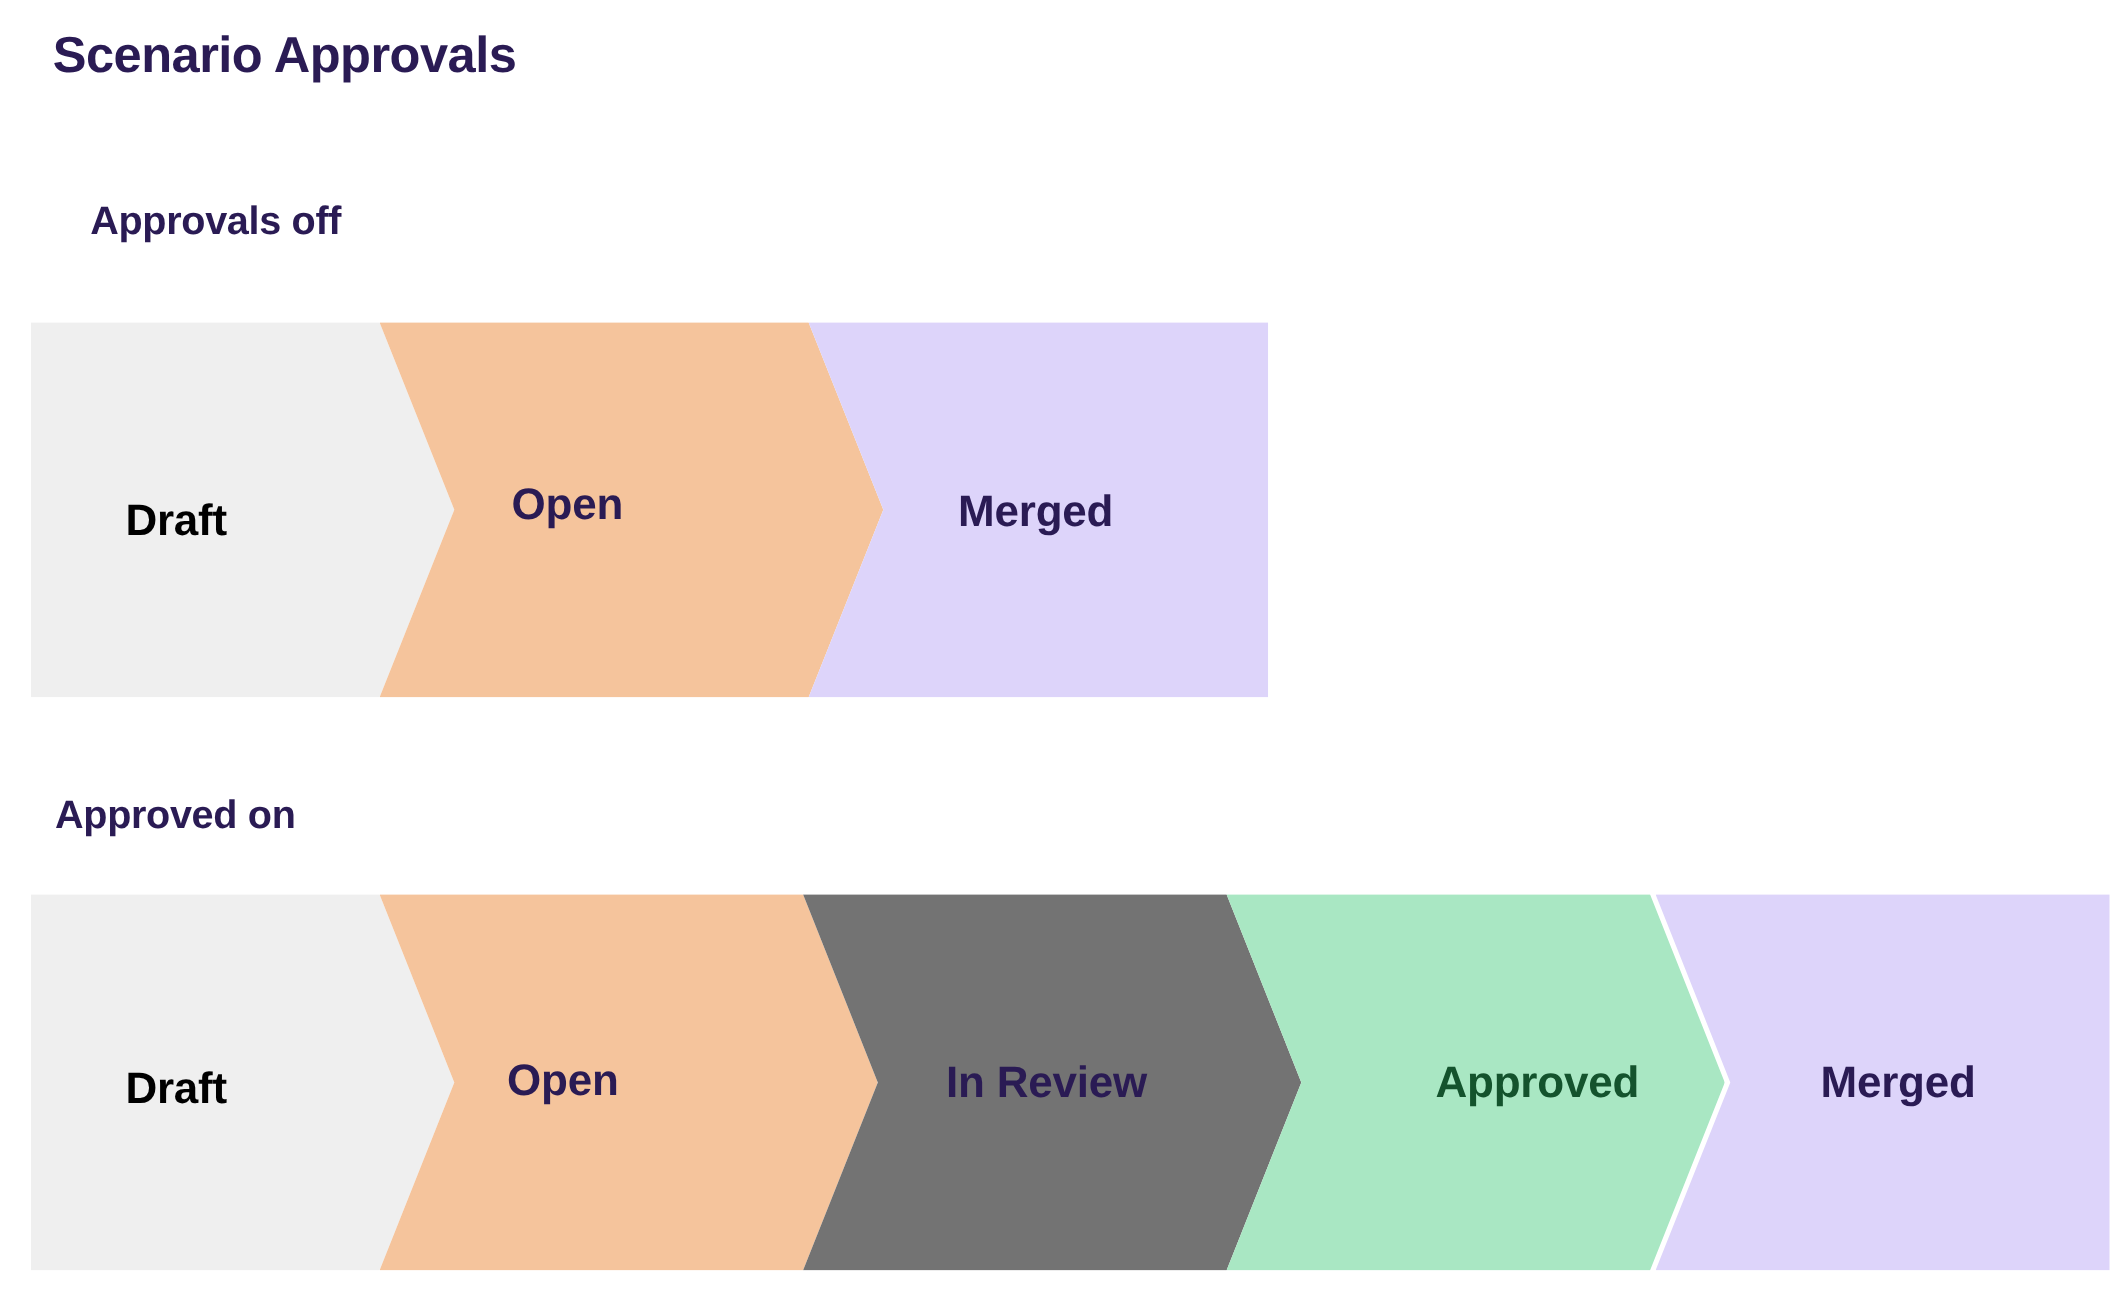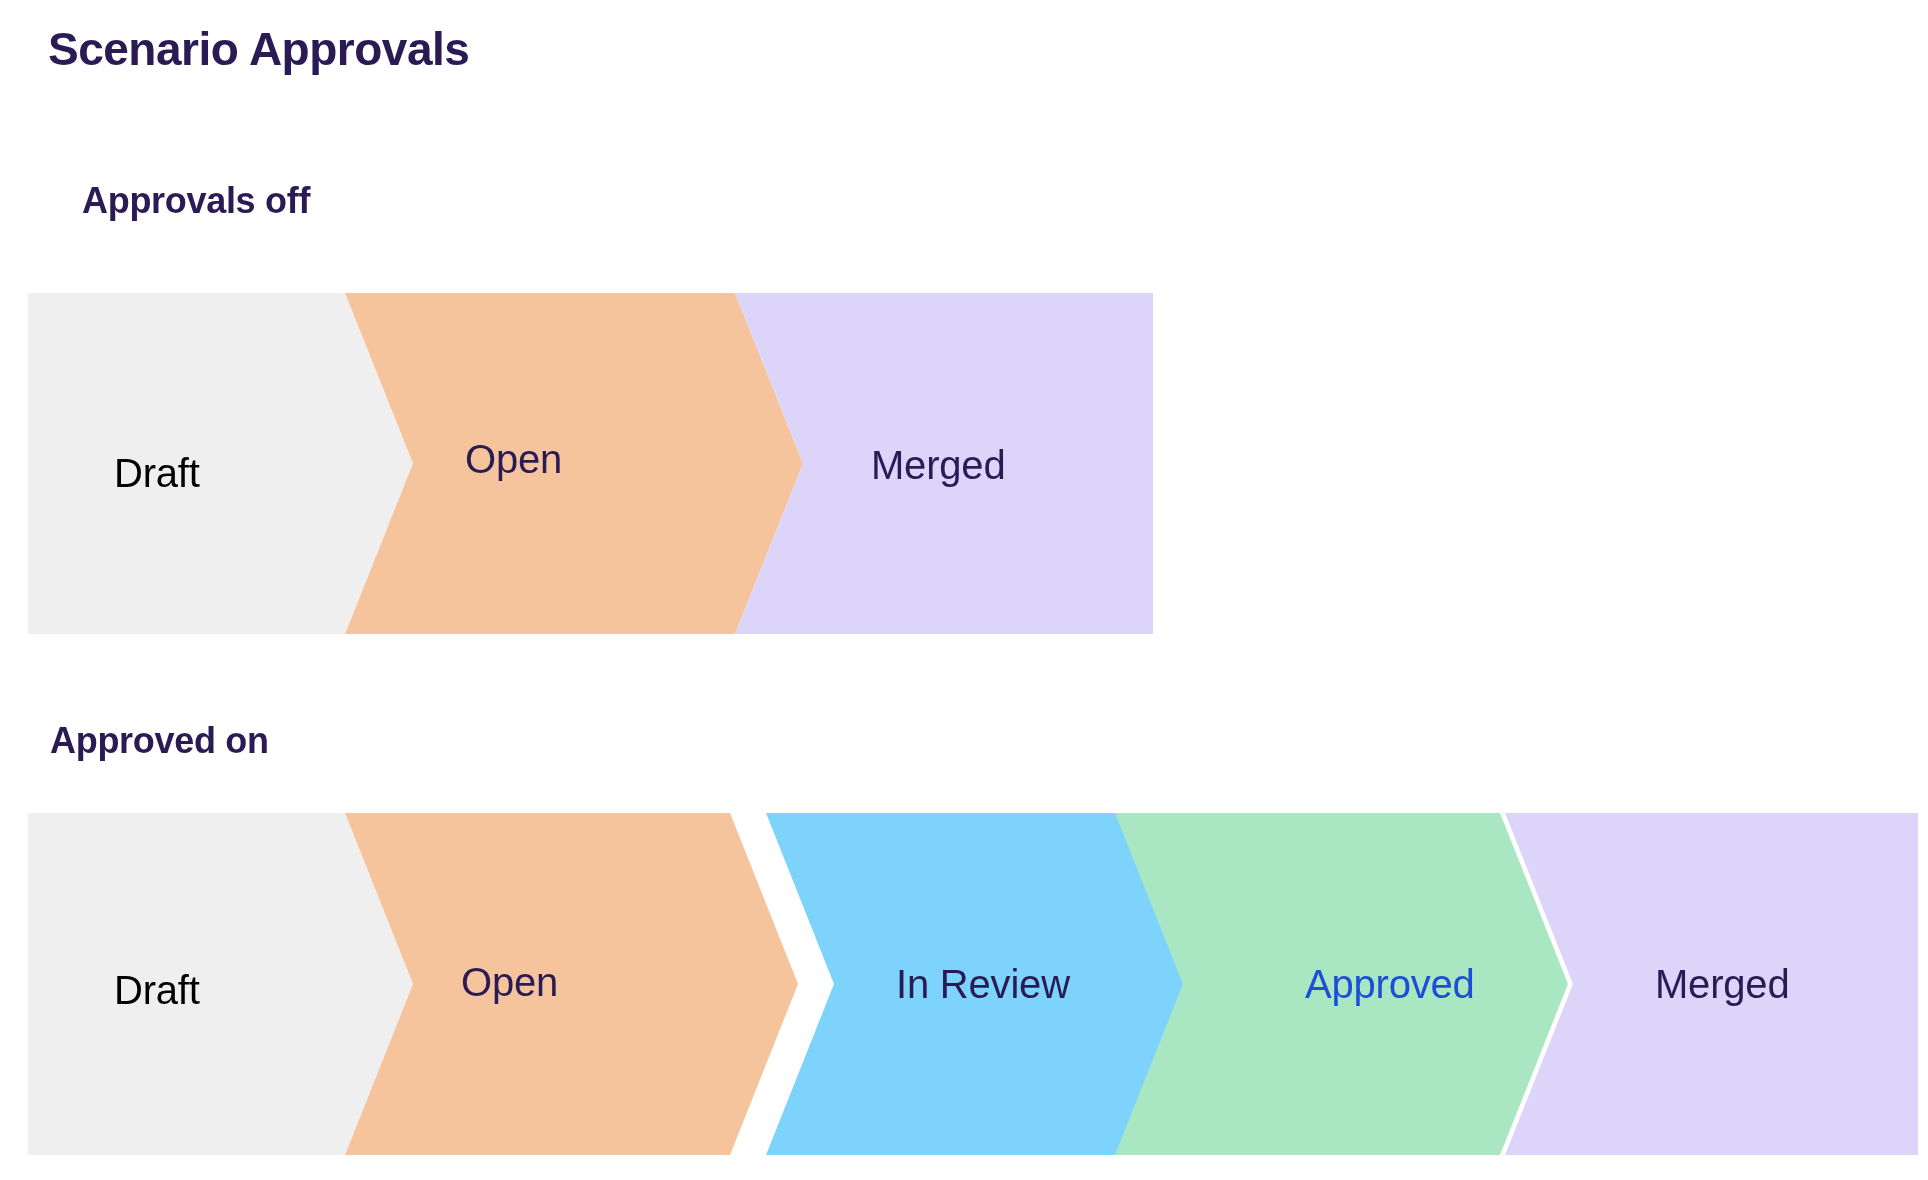--- a/index.html
+++ b/index.html
@@ -55,21 +55,21 @@
   .chevron {
     position: absolute;
     top: 0;
     height: 100%;
     display: flex;
     align-items: center;
     box-sizing: border-box;
   }
   .chev-label {
     font-size: 40px;
-    font-weight: normal;
+    font-weight: bold;
     letter-spacing: -0.2px;
     white-space: nowrap;
     color: #2A1B54;
   }
 
   
   .shape-start {
     clip-path: polygon(0 0, calc(100% - 68px) 0, 100% 50%, calc(100% - 68px) 100%, 0 100%);
   }
   .shape-mid {
@@ -102,24 +102,24 @@
 
   <div class="section-heading" id="heading-approvals-on">Approved on</div>
 
   <div class="flow-row" id="flow-approvals-on">
       <div class="chevron shape-start" style="left: 28px; width: 385px; background: rgb(239, 239, 239);">
         <span class="chev-label" style="margin-left: 86px; transform: translateY(6px); color: rgb(0, 0, 0);">Draft</span>
       </div>
       <div class="chevron shape-mid" style="left: 345px; width: 453px; background: rgb(245, 196, 156);">
         <span class="chev-label" style="margin-left: 116px; transform: translateY(-2px); color: rgb(42, 27, 84);">Open</span>
       </div>
-      <div class="chevron shape-mid" style="left: 766px; width: 453px; background: #7dd3fc;">
+      <div class="chevron shape-mid" style="left: 730px; width: 453px; background: #737373;">
         <span class="chev-label" style="margin-left: 130px; transform: translateY(0px); color: rgb(42, 27, 84);">In Review</span>
       </div>
       <div class="chevron shape-mid" style="left: 1115px; width: 453px; background: rgb(169, 231, 195);">
-        <span class="chev-label" style="margin-left: 190px; transform: translateY(0px); color: #1d4ed8;">Approved</span>
+        <span class="chev-label" style="margin-left: 190px; transform: translateY(0px); color: #14532d;">Approved</span>
       </div>
       <div class="chevron shape-end" style="left: 1505px; width: 413px; background: rgb(221, 212, 250);">
         <span class="chev-label" style="margin-left: 150px; transform: translateY(0px); color: rgb(42, 27, 84);">Merged</span>
       </div>
     </div>
 
 </div>
 
 </body></html>

